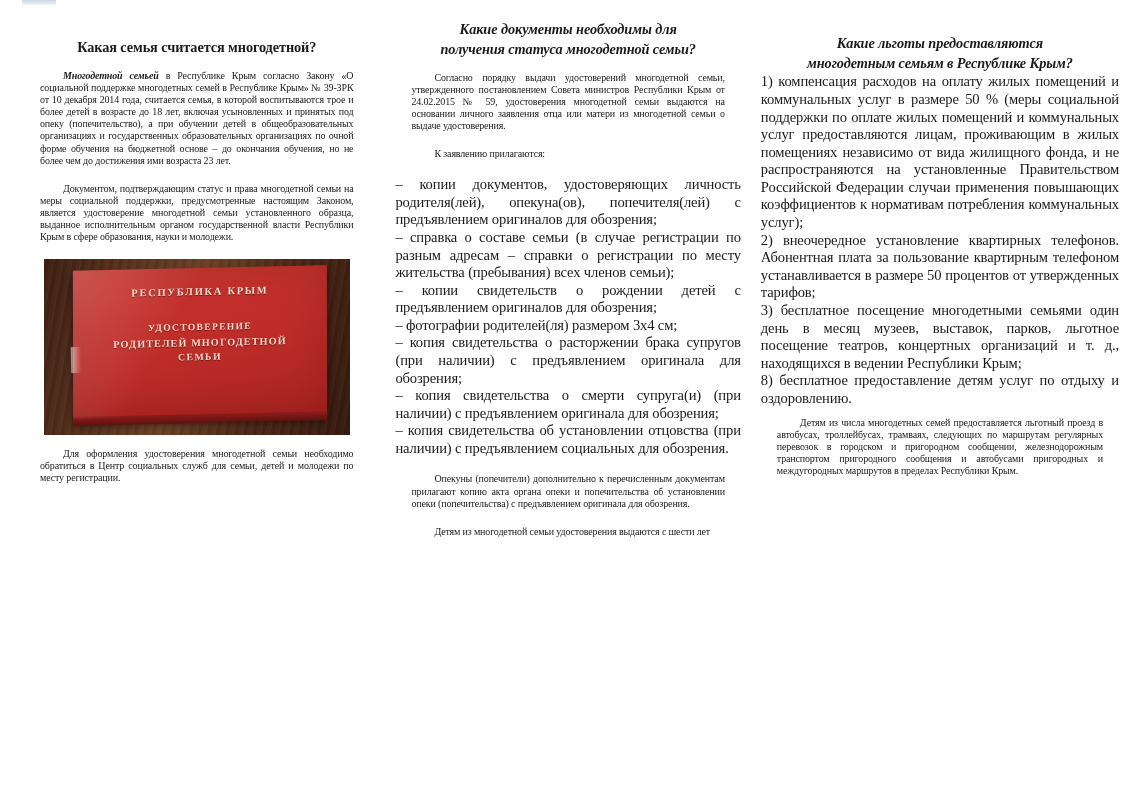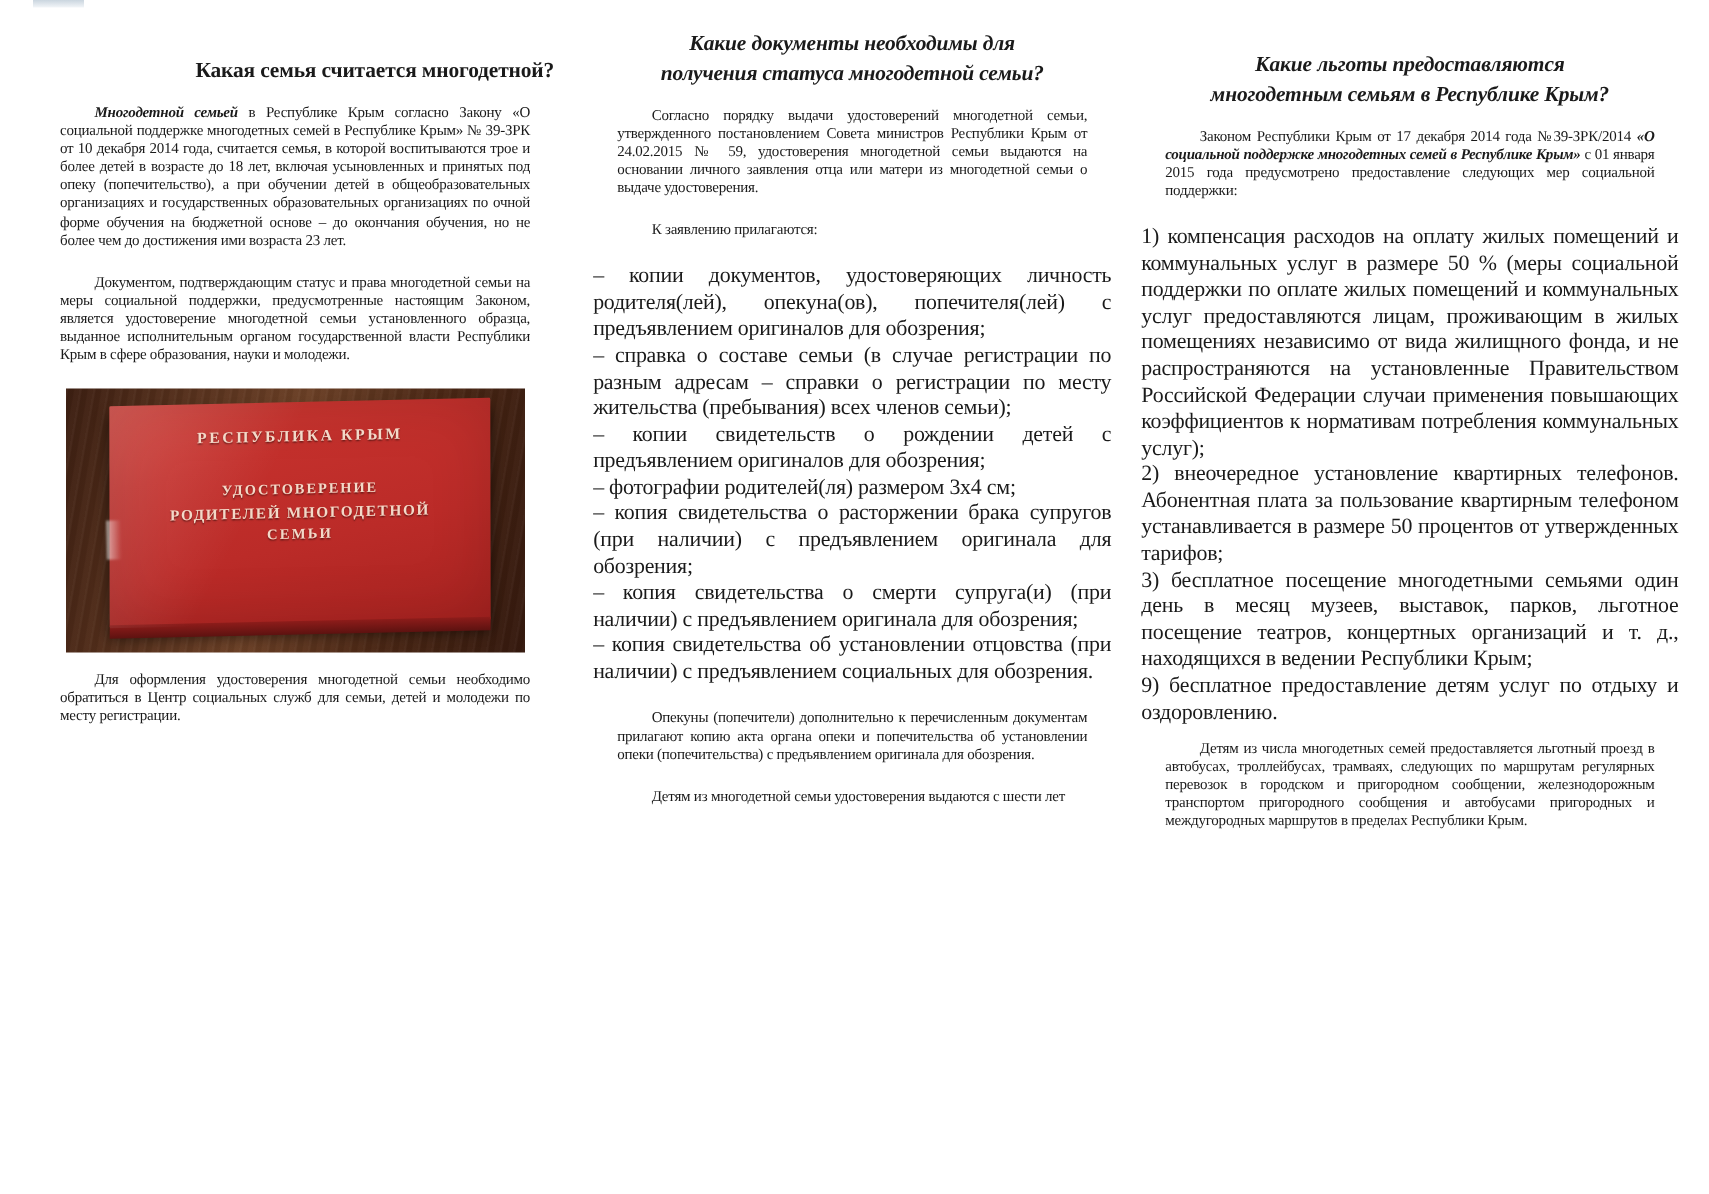--- a/index.html
+++ b/index.html
@@ -29,21 +29,21 @@
 
   h2.heading{
     margin:0 0 0 0;
     font-size:14.3px;
     line-height:1.38;
     text-align:center;
     font-weight:bold;
     letter-spacing:-0.1px;
   }
   h2.heading.it{font-style:italic;}
-  .col-1 h2.heading{padding-top:30px;text-align:right;}
+  .col-1 h2.heading{padding-top:30px;}
   .col-2 h2.heading{padding-top:12px;}
   .col-3 h2.heading{padding-top:26px;}
 
   p.body{
     margin:16px;
     font-size:10px;
     line-height:1.205;
     text-align:justify;
     text-justify:inter-word;
     letter-spacing:-0.15px;
@@ -206,23 +206,22 @@
 
     <p class="body ind">Детям из многодетной семьи удостоверения выдаются с шести лет</p>
   </div>
 
   <div class="col col-3">
     <h2 class="heading it">
       <span>Какие льготы предоставляются</span><br>
       <span>многодетным семьям в Республике Крым?</span>
     </h2>
 
-    <p class="body ind first"><span>Законом Республики Крым от 17 декабря 2014 года №39-ЗРК/2014 </span><span class="bi">«О социальной поддержке многодетных семей в Республике Крым»</span><span> с 01 января 2015 года предусмотрено предоставление следующих мер социальной поддержки:</span></p>
 
     <p class="item">1) компенсация расходов на оплату жилых помещений и коммунальных услуг в размере 50 % (меры социальной поддержки по оплате жилых помещений и коммунальных услуг предоставляются лицам, проживающим в жилых помещениях независимо от вида жилищного фонда, и не распространяются на установленные Правительством Российской Федерации случаи применения повышающих коэффициентов к нормативам потребления коммунальных услуг);</p>
     <p class="item">2) внеочередное установление квартирных телефонов. Абонентная плата за пользование квартирным телефоном устанавливается в размере 50 процентов от утвержденных тарифов;</p>
     <p class="item">3) бесплатное посещение многодетными семьями один день в месяц музеев, выставок, парков, льготное посещение театров, концертных организаций и т. д., находящихся в ведении Республики Крым;</p>
-    <p class="item">9) бесплатное предоставление детям услуг по отдыху и оздоровлению.</p>
+    <p class="item">8) бесплатное предоставление детям услуг по отдыху и оздоровлению.</p>
 
     <p class="body ind gap-s">Детям из числа многодетных семей предоставляется льготный проезд в автобусах, троллейбусах, трамваях, следующих по маршрутам регулярных перевозок в городском и пригородном сообщении, железнодорожным транспортом пригородного сообщения и автобусами пригородных и междугородных маршрутов в пределах Республики Крым.</p>
   </div>
 
 </div>
 
 </body></html>

